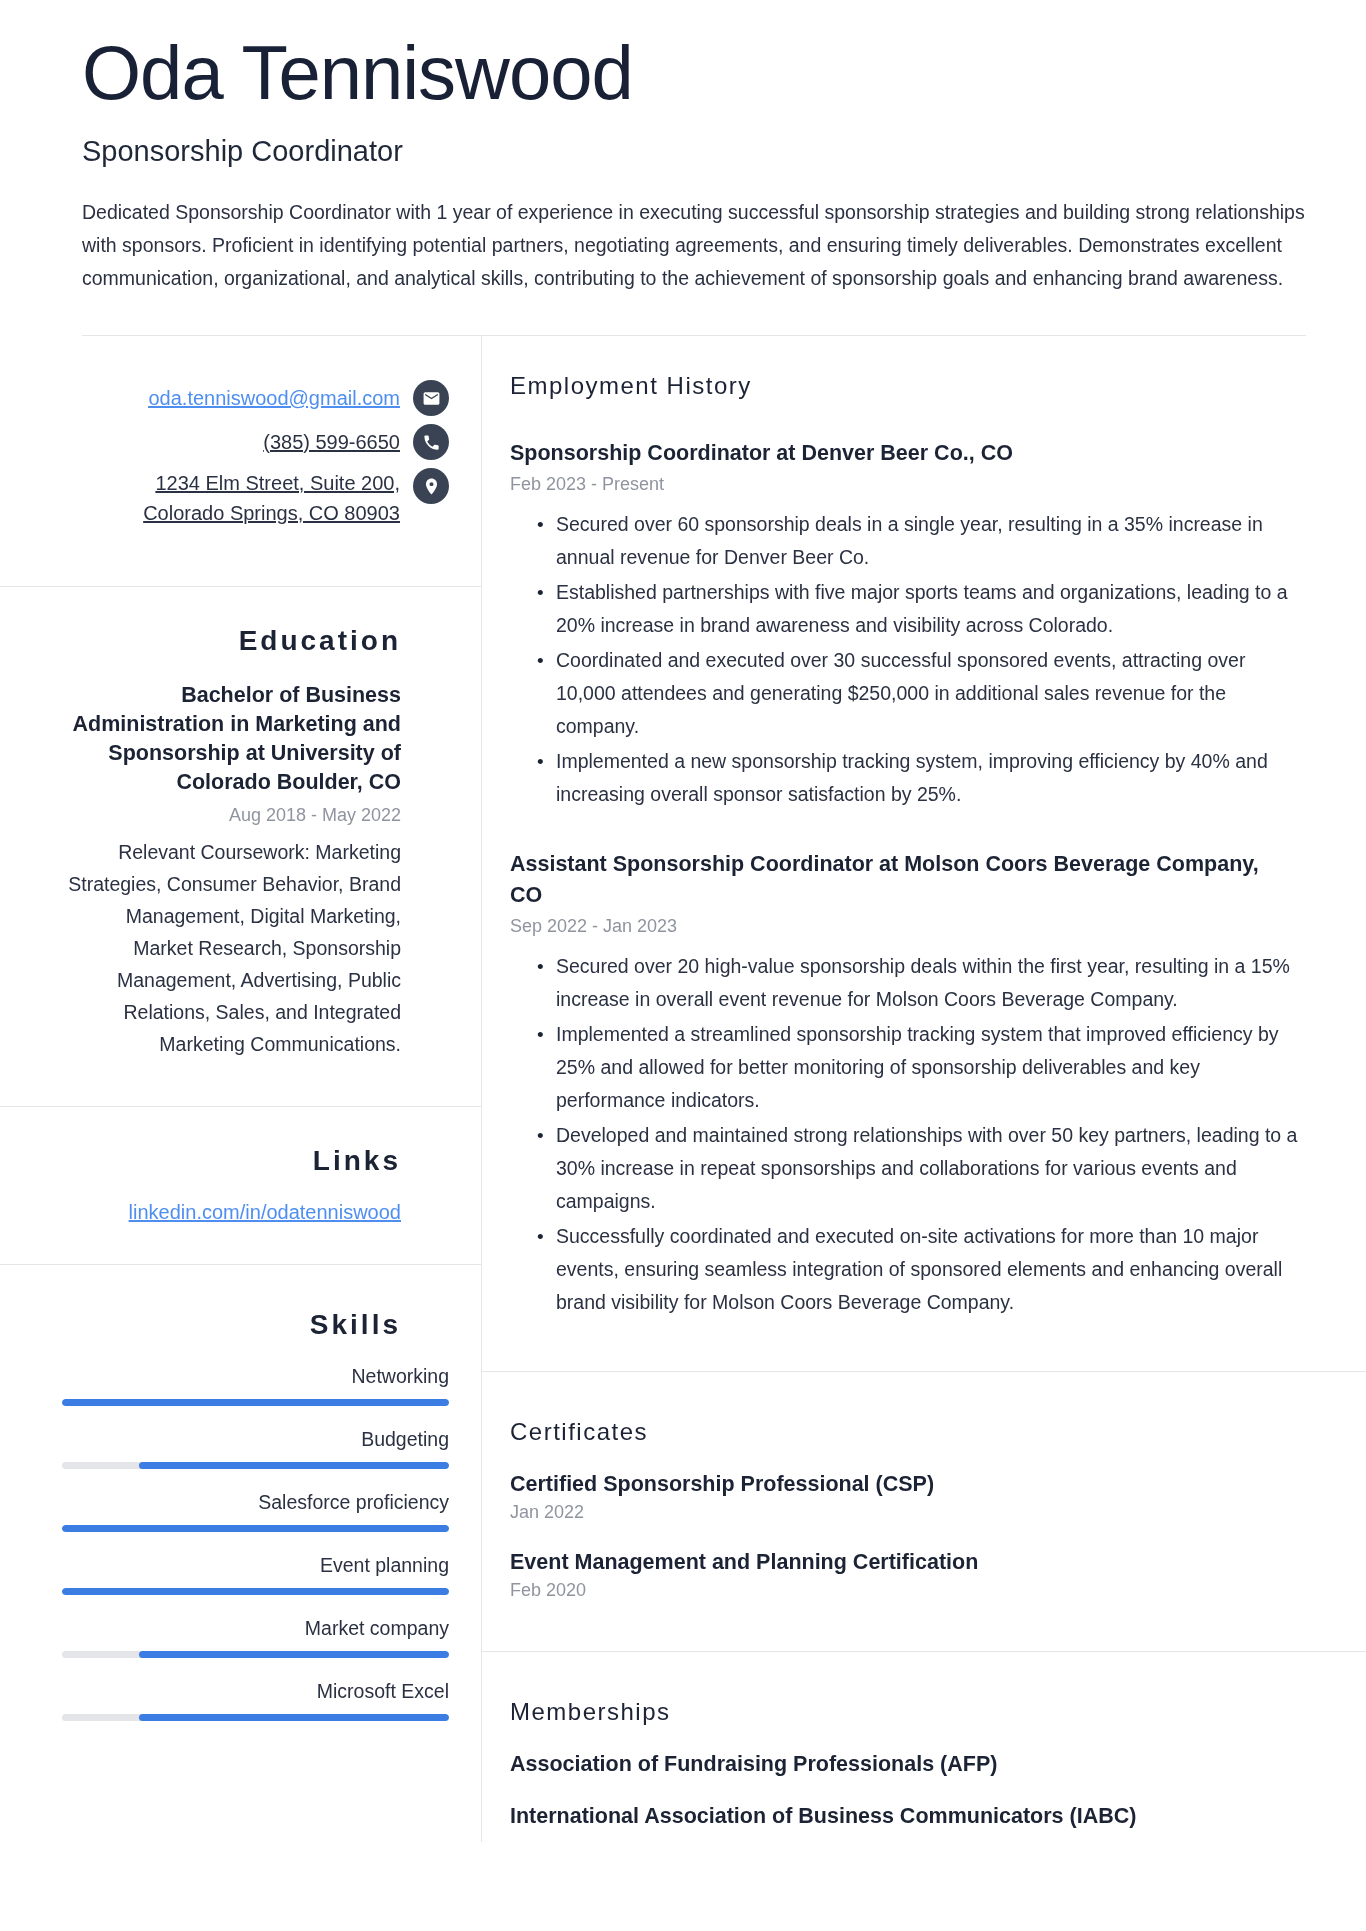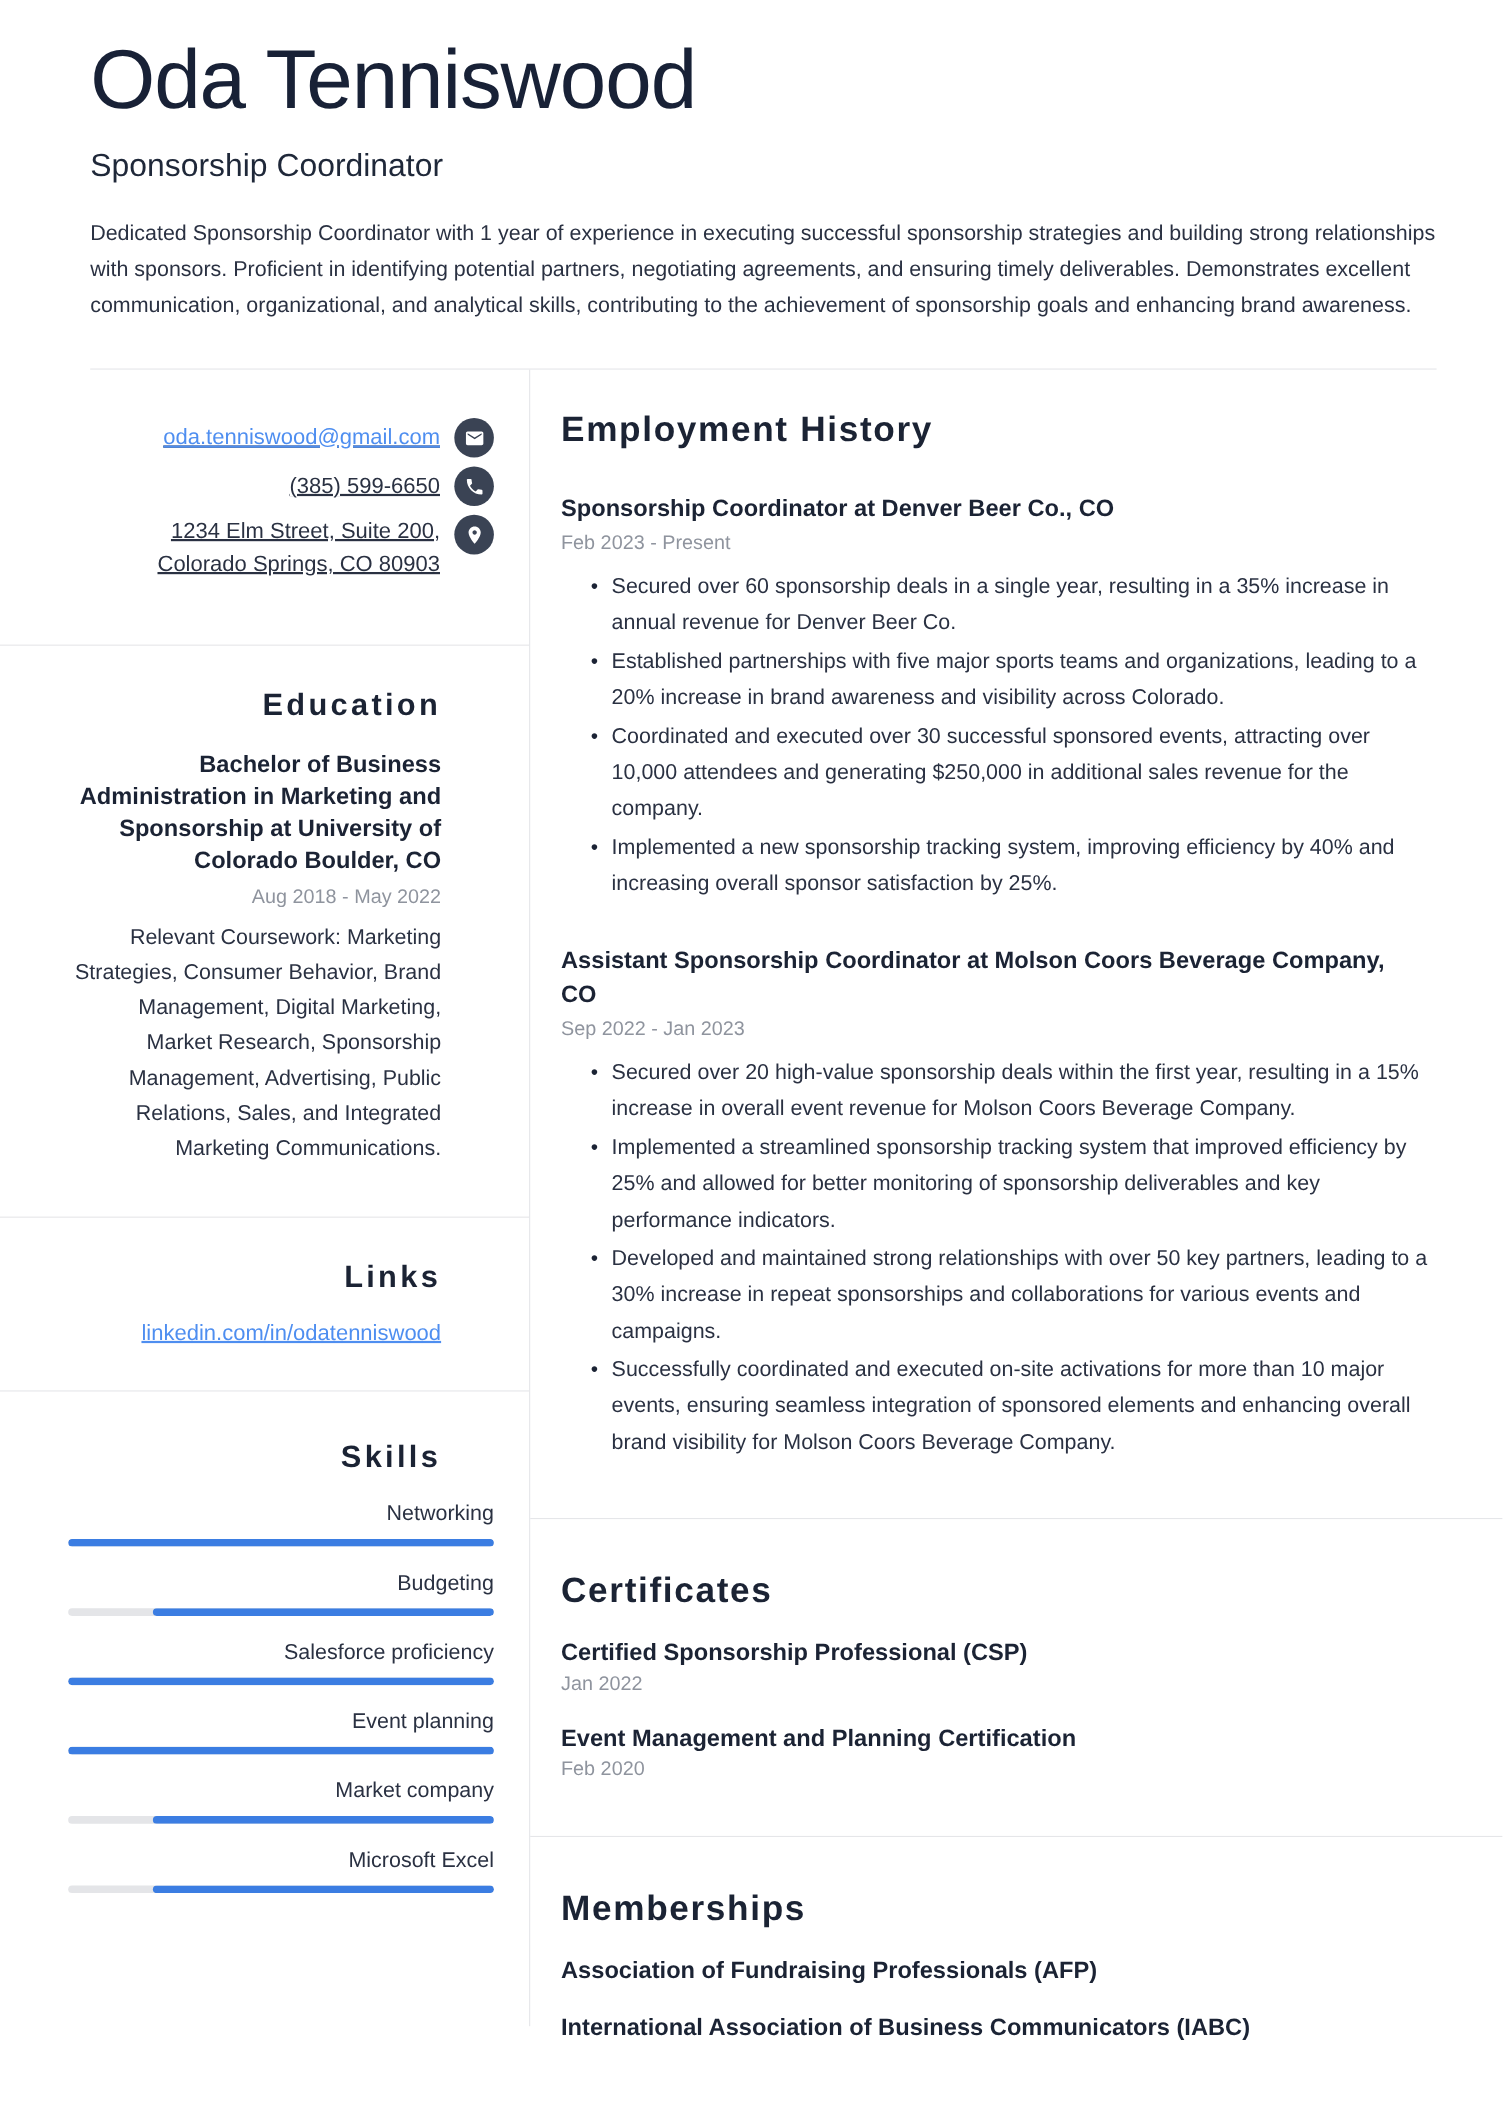--- a/index.html
+++ b/index.html
@@ -62,21 +62,21 @@
   .skill { margin-bottom: 22px; }
   .skill-name { font-size: 19.5px; text-align: right; margin-bottom: 11px; color: #2a3142; }
   .skill-bar { position: relative; height: 7px; border-radius: 4px; background: #e4e5e8; overflow: hidden; }
   .skill-fill { position: absolute; right: 0; top: 0; height: 100%; border-radius: 4px; background: #3b7de2; }
 
   
   .m-section { padding: 46px 58px 50px 28px; }
   .m-section:first-child { padding-top: 36px; }
   .m-section + .m-section { border-top: 1px solid #e5e6e9; }
   .m-h {
-    margin: 0 0 26px 0; font-size: 32px; font-weight: 700;
+    margin: 0 0 26px 0; font-size: 24px; font-weight: 400;
     letter-spacing: 1.5px; color: #1b2334;
   }
   .job { margin-bottom: 34px; margin-top: 38px; }
   .job:last-child { margin-bottom: 0; }
   .job-title { font-size: 21.5px; font-weight: 700; color: #1b2334; line-height: 31px; max-width: 780px; }
   .m-date { margin-top: 5px; font-size: 18px; color: #8f949e; }
   ul.bullets { list-style: none; margin: 13px 0 0 0; padding: 0 0 0 46px; }
   ul.bullets li {
     position: relative; font-size: 19.5px; line-height: 33px;
     margin-bottom: 2px; max-width: 760px; color: #2a3142;

